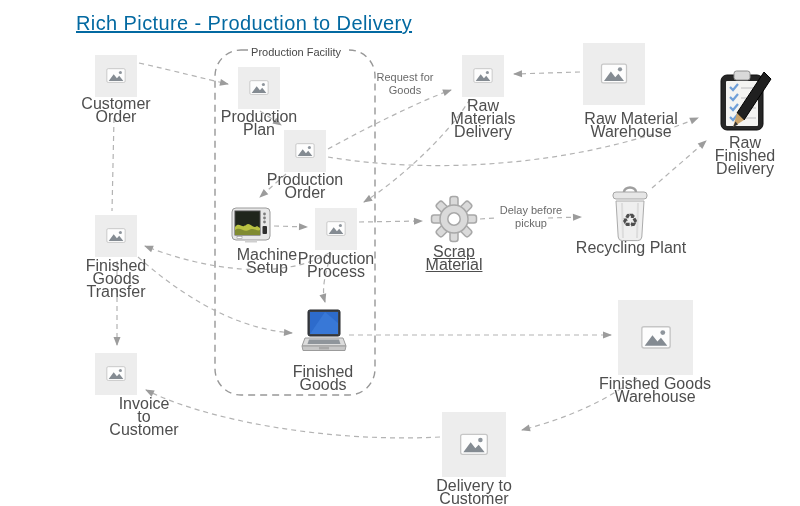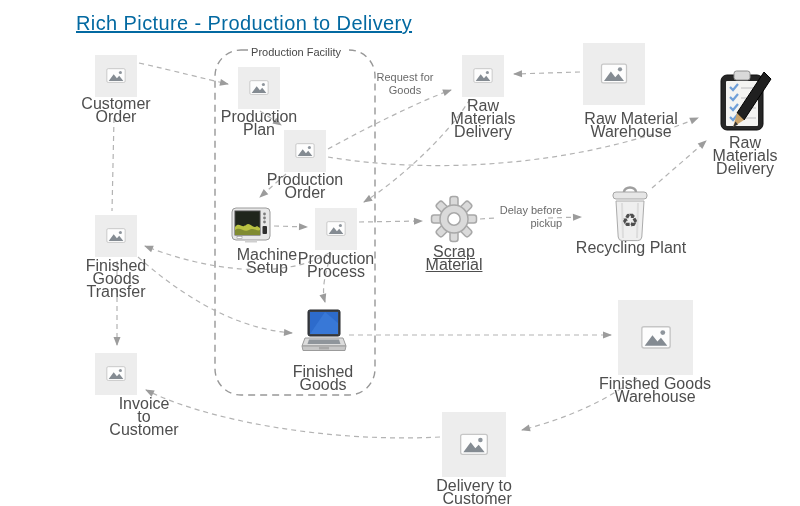--- a/index.html
+++ b/index.html
@@ -152,21 +152,21 @@
     </svg>
 </div>
 <div class="nlabel" style="left:655px;top:377px;">Finished Goods
 Warehouse</div>
 
 <div class="pbox" style="left:442px;top:412px;width:64px;height:65px;">
   <svg width="32" height="32" viewBox="0 0 24 24">
       <use href="#img-ph"></use>
     </svg>
 </div>
-<div class="nlabel" style="left:474px;top:479px;text-align:right;">Delivery to
+<div class="nlabel" style="left:474px;top:479px;">Delivery to
 Customer</div>
 
 <div class="icon-node" style="left:716px;top:70px;">
   <svg width="58" height="64" viewBox="0 0 58 64">
     <rect x="5" y="5" width="42" height="55" rx="6" fill="#262626" stroke="#0f0f0f"></rect>
     <rect x="10" y="11" width="32" height="45" rx="1" fill="#f4f4f2"></rect>
     <rect x="18" y="1" width="16" height="9" rx="2.5" fill="#d9d9d9" stroke="#8f8f8f"></rect>
     <g stroke="#6f9fd8" stroke-width="2.2" fill="none">
       <path d="M14 17 l3 3 l5 -6"></path>
         <path d="M14 27 l3 3 l5 -6"></path>
@@ -177,21 +177,21 @@
       <line x1="25" y1="18" x2="40" y2="18"></line>
         <line x1="25" y1="28" x2="40" y2="28"></line>
       <line x1="25" y1="38" x2="40" y2="38"></line>
         <line x1="25" y1="48" x2="40" y2="48"></line>
     </g>
     <polygon points="48,2 55,9 28,50 21,43" fill="#202020" stroke="#000"></polygon>
     <polygon points="28,50 21,43 17,57" fill="#caa36a"></polygon>
     <polygon points="19.5,51.5 17,57 22,54.5" fill="#333333"></polygon>
   </svg>
 </div>
-<div class="nlabel" style="left:745px;top:136px;">Raw Materials
+<div class="nlabel" style="left:745px;top:136px;">Raw Finished
 Delivery</div>
 
 <div class="icon-node" style="left:430px;top:195px;">
   <svg width="48" height="48" viewBox="0 0 48 48">
     <g fill="#dadada" stroke="#a8a8a8" stroke-width="1.5">
       <rect x="20" y="1.5" width="8" height="11" rx="2.5"></rect>
       <rect x="20" y="1.5" width="8" height="11" rx="2.5" transform="rotate(45 24 24)"></rect>
       <rect x="20" y="1.5" width="8" height="11" rx="2.5" transform="rotate(90 24 24)"></rect>
       <rect x="20" y="1.5" width="8" height="11" rx="2.5" transform="rotate(135 24 24)"></rect>
       <rect x="20" y="1.5" width="8" height="11" rx="2.5" transform="rotate(180 24 24)"></rect>
@@ -244,14 +244,14 @@
     <path d="M10 30.5 L40 30.5 L41.5 35 L8.5 35 Z" fill="#8f959b"></path>
     <path d="M3 37 L47 37 L46 41.5 L4 41.5 Z" fill="#c7c7c7" stroke="#9b9b9b"></path>
     <rect x="20" y="37.8" width="10" height="2.6" fill="#a8a8a8"></rect>
   </svg>
 </div>
 <div class="nlabel" style="left:323px;top:365px;">Finished
 Goods</div>
 
 <div class="annot" style="left:405px;top:71px;">Request for
 Goods</div>
-<div class="annot" style="left:531px;top:204px;text-align:right;">Delay before
+<div class="annot" style="left:531px;top:204px;">Delay before
 pickup</div>
 
 </body></html>

